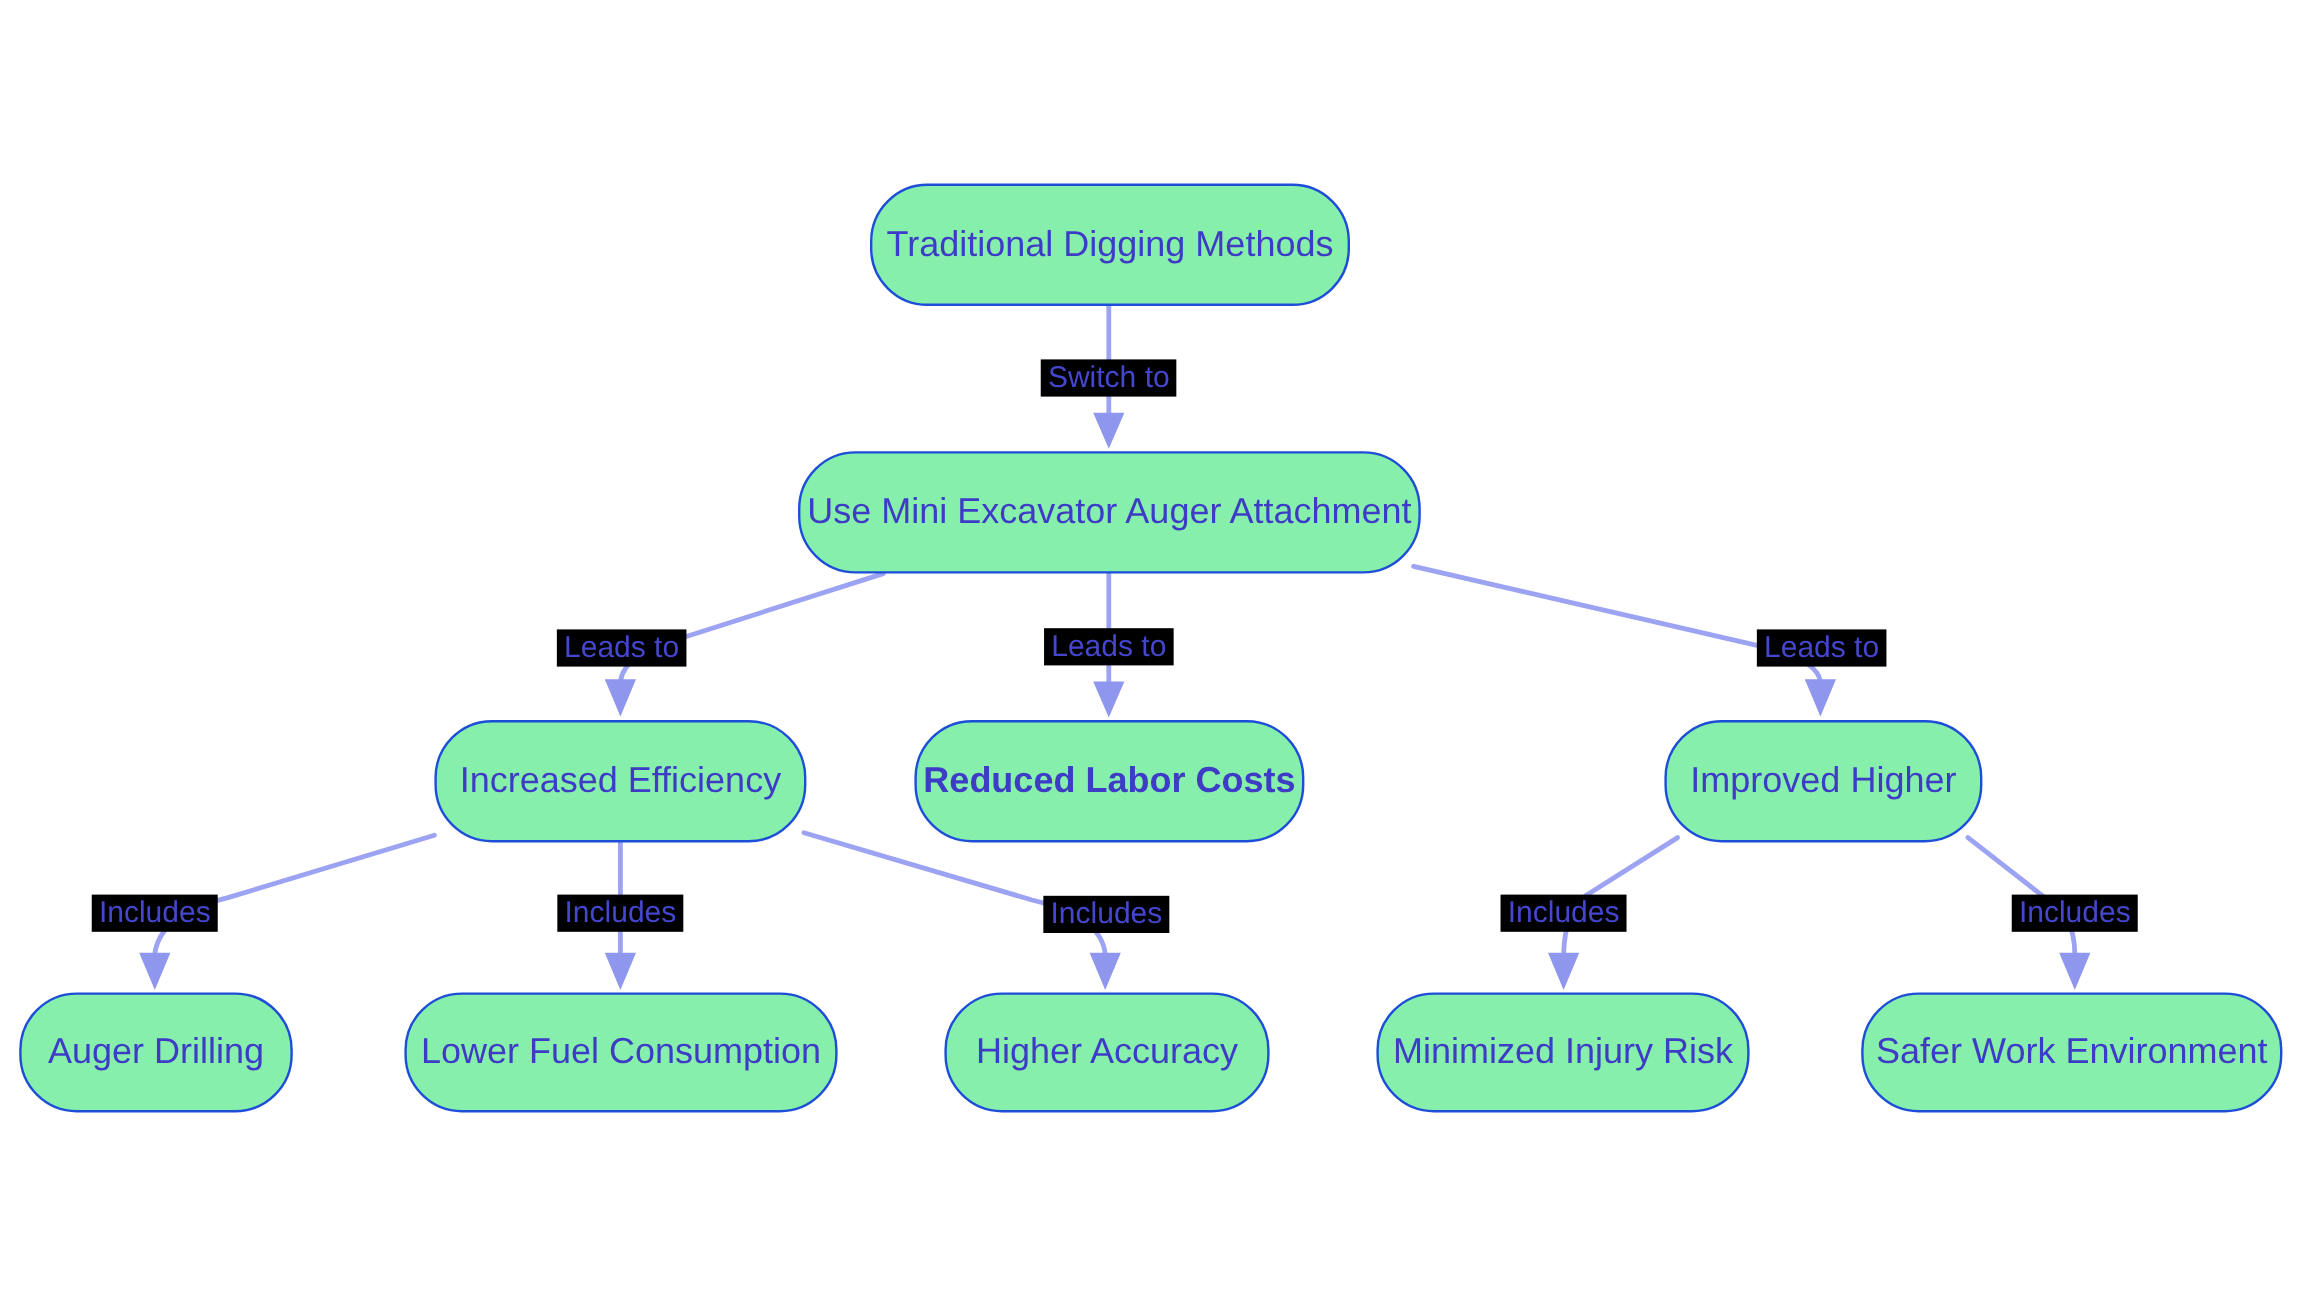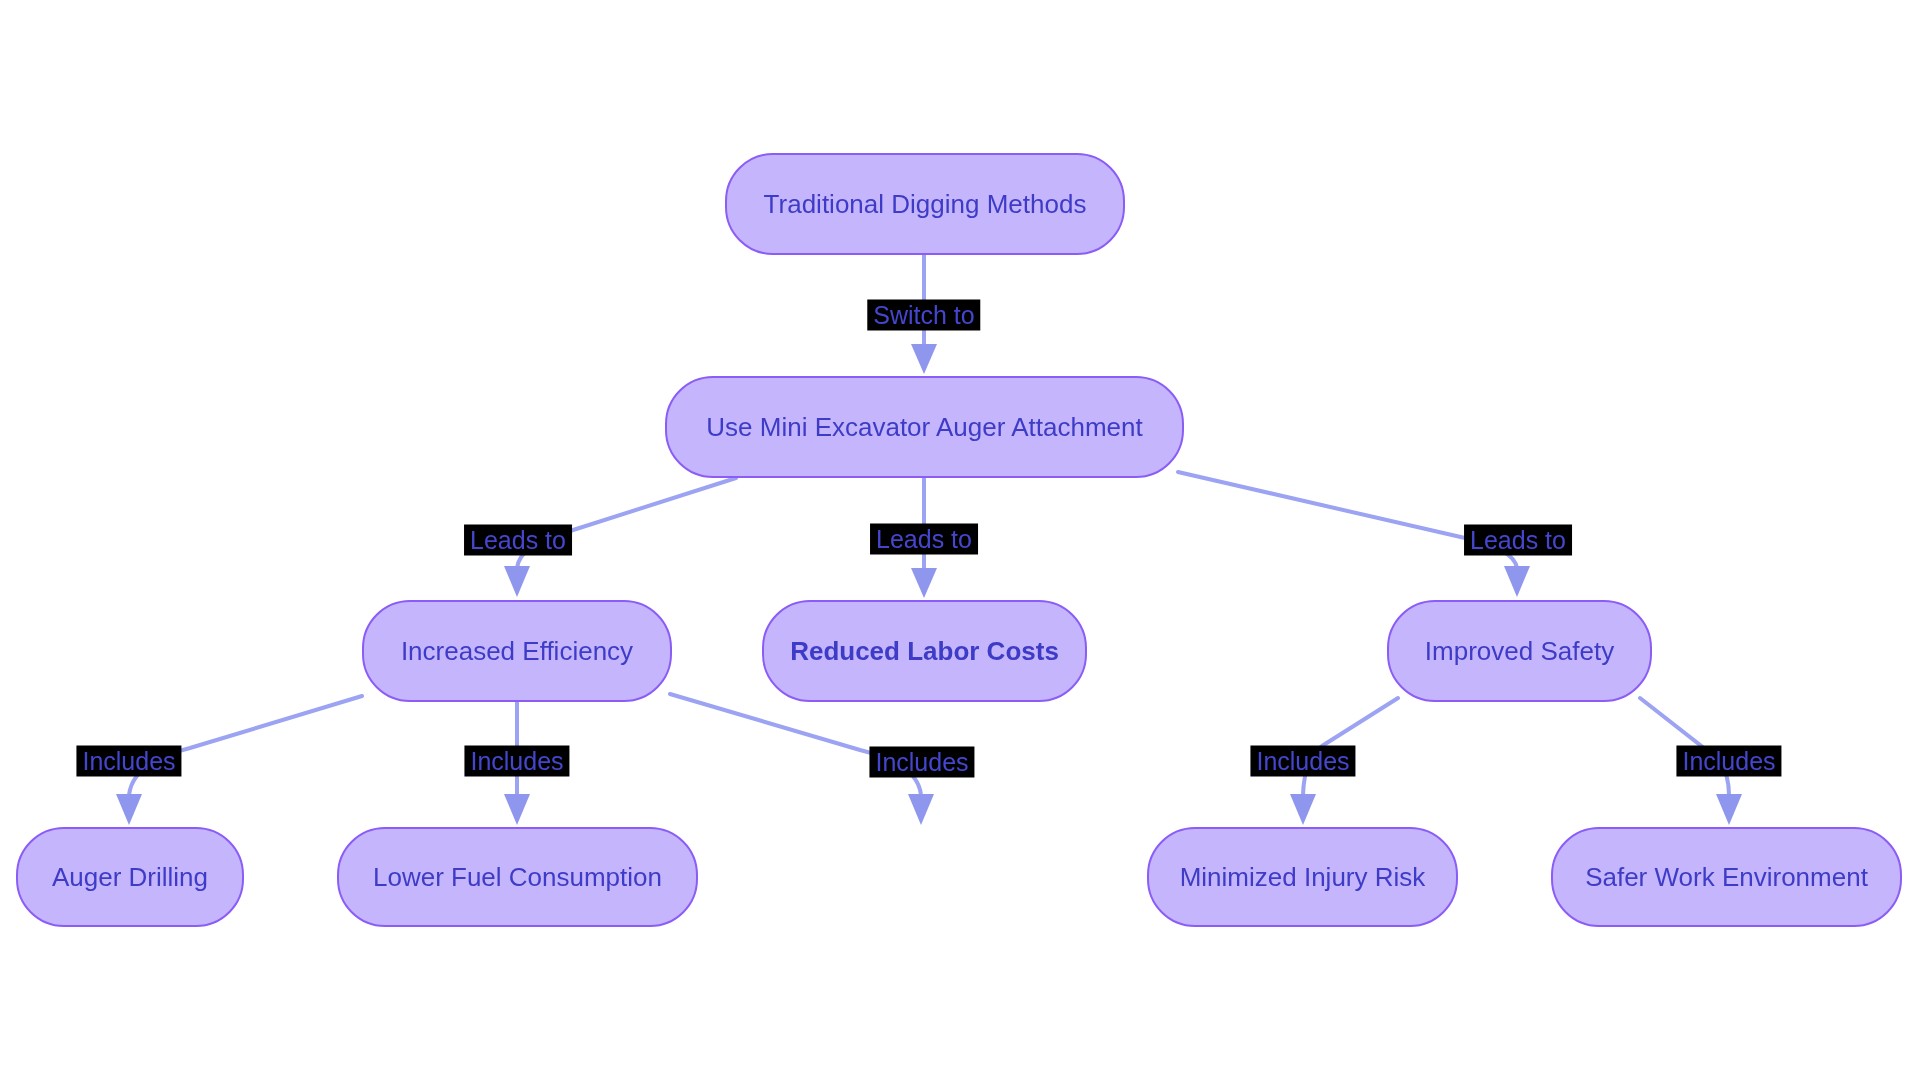--- a/index.html
+++ b/index.html
@@ -24,28 +24,28 @@
     stroke-width: 4;
     stroke-linecap: round;
   }
   .arrowhead {
     fill: #8e96ee;
     stroke: none;
   }
 
   .node {
     position: absolute;
-    background: #c4b5fd;
-    border: 2px solid #8b5cf6;
+    background: #86efac;
+    border: 2px solid #1d4ed8;
     border-radius: 48px;
     display: flex;
     align-items: center;
     justify-content: center;
     color: #3e3cc6;
-    font-size: 26px;
+    font-size: 30px;
     white-space: nowrap;
     z-index: 2;
   }
 
   .edge-label {
     position: absolute;
     transform: translate(-50%, -50%);
     background: #000000;
     color: #4546ce;
     font-size: 25px;
@@ -118,27 +118,30 @@
   <div class="node" id="n-auger">
     <span>Use Mini Excavator Auger Attachment</span>
   </div>
   <div class="node" id="n-efficiency">
     <span>Increased Efficiency</span>
   </div>
   <div class="node" id="n-labor">
     <span>Reduced Labor Costs</span>
   </div>
   <div class="node" id="n-safety">
-    <span>Improved Safety</span>
+    <span>Improved Higher</span>
   </div>
   <div class="node" id="n-drilling">
     <span>Auger Drilling</span>
   </div>
   <div class="node" id="n-fuel">
     <span>Lower Fuel Consumption</span>
+  </div>
+  <div class="node" id="n-accuracy">
+    <span>Higher Accuracy</span>
   </div>
   <div class="node" id="n-injury">
     <span>Minimized Injury Risk</span>
   </div>
   <div class="node" id="n-environment">
     <span>Safer Work Environment</span>
   </div>
 
   <span class="edge-label" id="l-switch">Switch to</span>
   <span class="edge-label" id="l-leads-1">Leads to</span>

